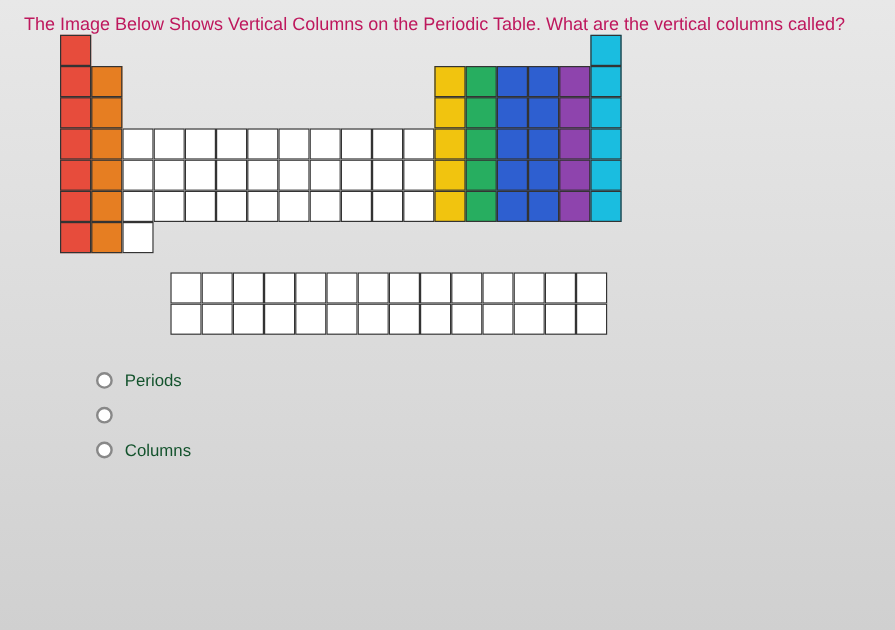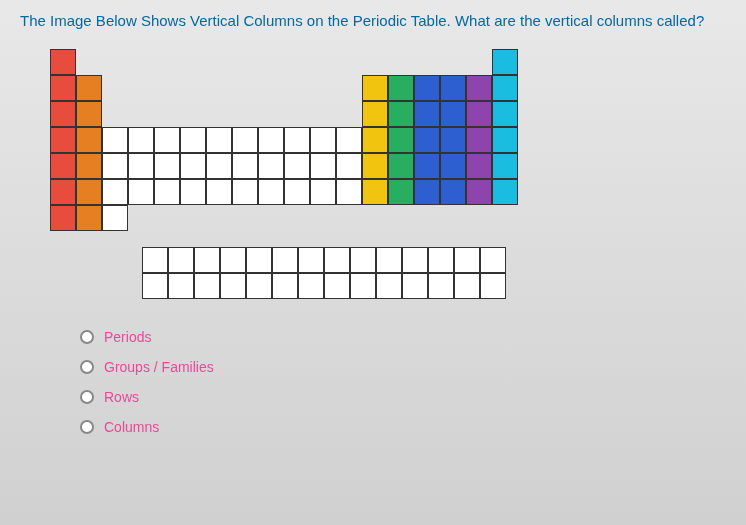--- a/index.html
+++ b/index.html
@@ -6,22 +6,21 @@
     body {
       font-family: Arial, sans-serif;
       background: linear-gradient(180deg, #e8e8e8 0%, #d0d0d0 100%);
       width: 746px;
       height: 525px;
       padding: 12px 20px;
       position: relative;
     }
     .question-text {
       font-size: 15px;
-      color: #0369a1;
-      margin-bottom: 20px;
+      color: #be185d;
       font-weight: 500;
     }
     .periodic-table {
       margin-left: 30px;
       margin-bottom: 20px;
     }
     .table-row {
       display: flex;
       height: 26px;
     }
@@ -57,21 +56,21 @@
     .radio {
       width: 14px;
       height: 14px;
       border: 2px solid #888;
       border-radius: 50%;
       margin-right: 10px;
       background: #fff;
     }
     .option-label {
       font-size: 14px;
-      color: #ec4899;
+      color: #14532d;
     }
   </style>
 </head>
 <body>
 
 <div class="question-text">The Image Below Shows Vertical Columns on the Periodic Table. What are the vertical columns called?</div>
 
 <div class="periodic-table">
 
   <div class="table-row">
@@ -209,23 +208,18 @@
   </div>
 </div>
 
 <div class="options">
   <div class="option">
     <div class="radio"></div>
     <span class="option-label">Periods</span>
   </div>
   <div class="option">
     <div class="radio"></div>
-    <span class="option-label">Groups / Families</span>
-  </div>
-  <div class="option">
-    <div class="radio"></div>
-    <span class="option-label">Rows</span>
   </div>
   <div class="option">
     <div class="radio"></div>
     <span class="option-label">Columns</span>
   </div>
 </div>
 
 </body></html>

